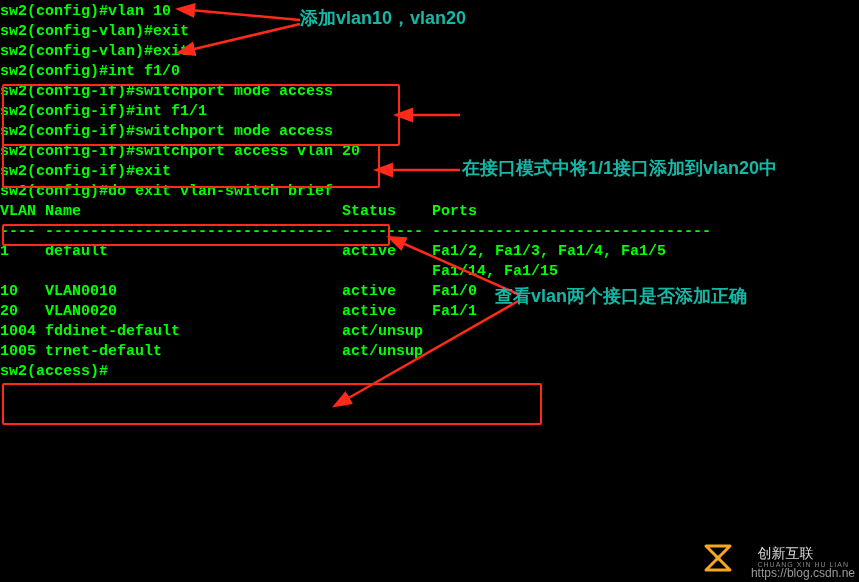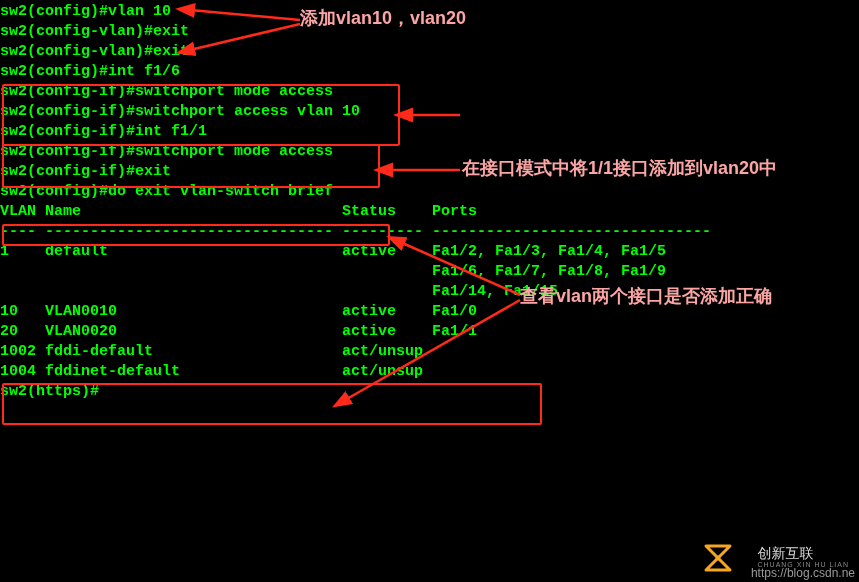--- a/index.html
+++ b/index.html
@@ -26,21 +26,21 @@
     pointer-events: none;
     z-index: 2;
   }
   .box {
     position: absolute;
     border: 2px solid #ff2a1a;
     border-radius: 2px;
   }
   .note {
     position: absolute;
-    color: #fca5a5;
+    color: #14b8a6;
     font-family: "Microsoft YaHei", "SimSun", sans-serif;
     font-size: 18px;
     font-weight: 600;
     white-space: nowrap;
   }
   svg.arrows {
     position: absolute;
     inset: 0;
     width: 859px;
     height: 582px;
@@ -72,38 +72,37 @@
     z-index:3;
   }
 </style>
 </head>
 <body>
 
 <div class="term" id="term">
     <div class="line">sw2(config)#vlan 10</div>
     <div class="line">sw2(config-vlan)#exit</div>
     <div class="line">sw2(config-vlan)#exit</div>
-    <div class="line">sw2(config)#int f1/6</div>
+    <div class="line">sw2(config)#int f1/0</div>
     <div class="line">sw2(config-if)#switchport mode access</div>
-    <div class="line">sw2(config-if)#switchport access vlan 10</div>
     <div class="line">sw2(config-if)#int f1/1</div>
     <div class="line">sw2(config-if)#switchport mode access</div>
+    <div class="line">sw2(config-if)#switchport access vlan 20</div>
     <div class="line">sw2(config-if)#exit</div>
     <div class="line">sw2(config)#do exit vlan-switch brief</div>
     <div class="line"></div>
     <div class="line">VLAN Name                             Status    Ports</div>
     <div class="line">---- -------------------------------- --------- -------------------------------</div>
     <div class="line">1    default                          active    Fa1/2, Fa1/3, Fa1/4, Fa1/5</div>
-    <div class="line">                                                Fa1/6, Fa1/7, Fa1/8, Fa1/9</div>
     <div class="line">                                                Fa1/14, Fa1/15</div>
     <div class="line">10   VLAN0010                         active    Fa1/0</div>
     <div class="line">20   VLAN0020                         active    Fa1/1</div>
-    <div class="line">1002 fddi-default                     act/unsup</div>
     <div class="line">1004 fddinet-default                  act/unsup</div>
-    <div class="line">sw2(https)#</div>
+    <div class="line">1005 trnet-default                    act/unsup</div>
+    <div class="line">sw2(access)#</div>
   </div>
 
 <div class="annotation-layer">
   <svg class="arrows">
     <defs>
       <marker id="ah" markerWidth="10" markerHeight="10" refX="2" refY="3" orient="auto">
         <path d="M0,0 L0,6 L8,3 z" fill="#ff2a1a"></path>
       </marker>
     </defs>
 
@@ -118,21 +117,21 @@
     <line x1="520" y1="300" x2="345" y2="400" stroke="#ff2a1a" stroke-width="2.5" marker-end="url(#ah)"></line>
   </svg>
 
   <div class="box" style="left:2px; top:84px; width:398px; height:62px;"></div>
   <div class="box" style="left:2px; top:144px; width:378px; height:44px;"></div>
   <div class="box" style="left:2px; top:224px; width:388px; height:22px;"></div>
   <div class="box" style="left:2px; top:383px; width:540px; height:42px;"></div>
 
   <div class="note" style="left:300px; top:8px;">添加vlan10，vlan20</div>
   <div class="note" style="left:462px; top:158px;text-align:right;">在接口模式中将1/1接口添加到vlan20中</div>
-  <div class="note" style="left:520px; top:286px;text-align:center;">查看vlan两个接口是否添加正确</div>
+  <div class="note" style="left:495px; top:286px;text-align:center;">查看vlan两个接口是否添加正确</div>
 </div>
 
 <div class="watermark">
   <div class="logo">
     <svg viewBox="0 0 36 36">
       <path d="M6 6 L30 6 L18 18 L30 30 L6 30 L18 18 Z" fill="none" stroke="#f5a623" stroke-width="3" stroke-linejoin="round"></path>
       <circle cx="18" cy="18" r="2.5" fill="#f5a623"></circle>
     </svg>
   </div>
   <div class="wm-text">

